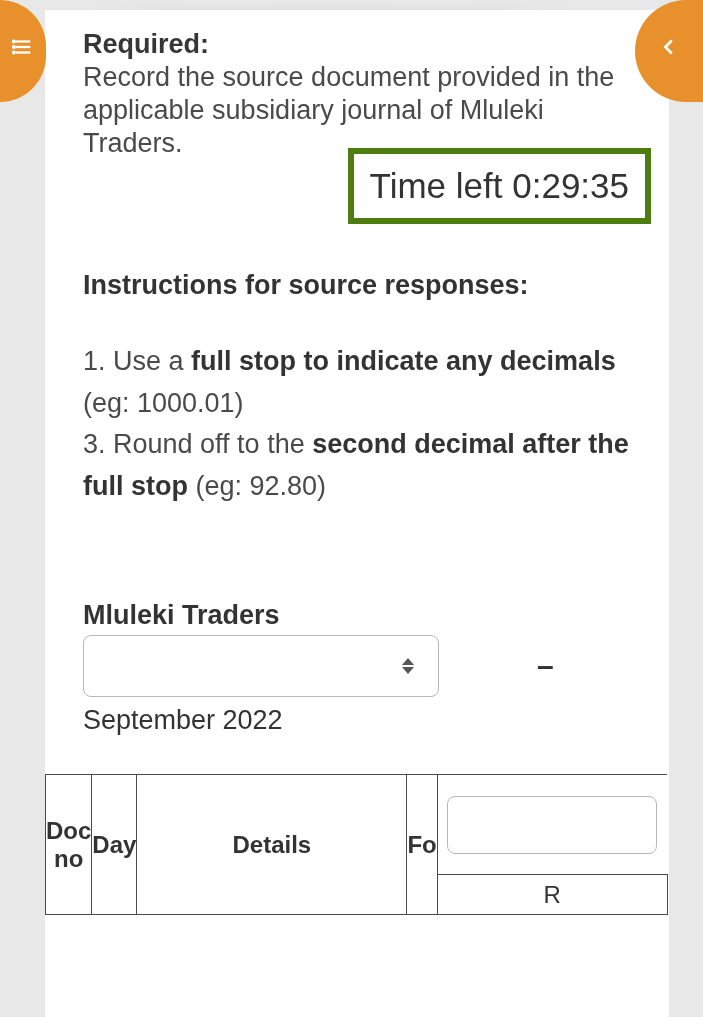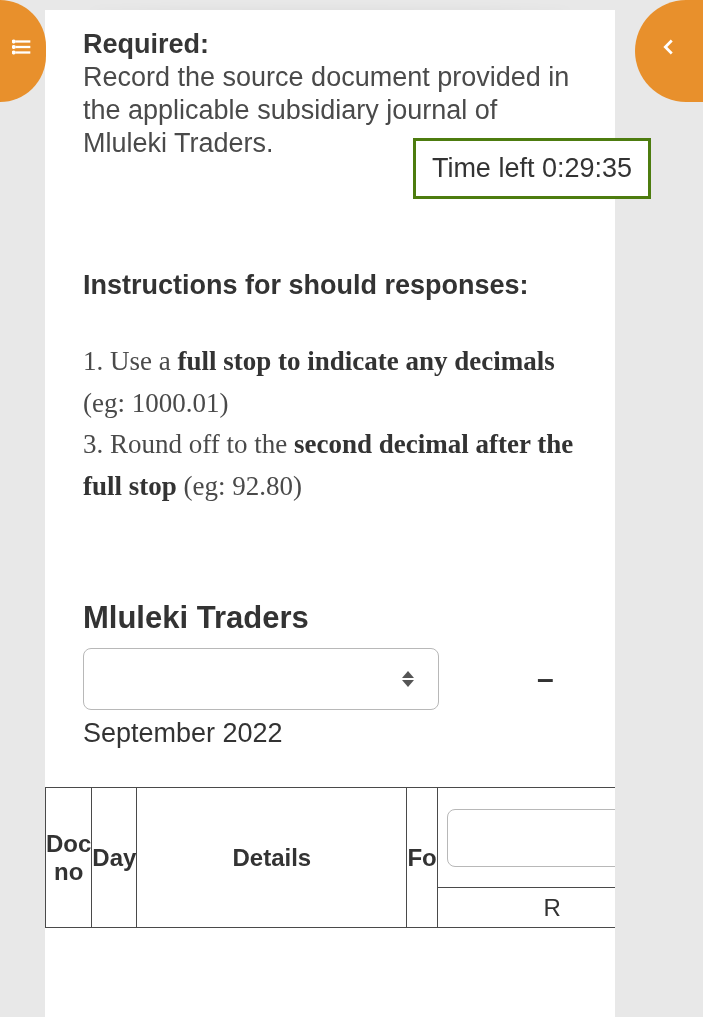--- a/index.html
+++ b/index.html
@@ -58,21 +58,21 @@
       left: 28px;
       top: 0;
       width: 632px;
       height: 1017px;
       background: #e8e8e8;
     }
     .content-card {
       position: absolute;
       left: 45px;
       top: 10px;
-      width: 570px;
+      width: 624px;
       height: 1007px;
       background: #ffffff;
       padding: 10px 38px 0 38px;
       overflow: hidden;
     }
     .top-shadow {
       position: absolute;
       top: 10px;
       left: 90px;
       width: 480px;
@@ -88,53 +88,52 @@
       margin-top: 8px;
       margin-bottom: 110px;
     }
     .required-label {
       font-weight: bold;
       color: #363636;
     }
     .time-box {
       position: absolute;
       right: 52px;
-      top: 138px;
-      border: 3px solid #4d7c0f;
+      top: 148px;
+      border: 6px solid #4d7c0f;
       background: #ffffff;
       padding: 12px 16px;
-      font-size: 27px;
+      font-size: 35px;
       color: #333;
       z-index: 5;
     }
     .instructions-heading {
       font-size: 27px;
       font-weight: bold;
       color: #333;
       margin-bottom: 40px;
       margin-top: 20px;
     }
     .instruction-item {
       font-size: 27px;
       color: #4a4a4a;
       line-height: 1.55;
-      font-family: Liberation Serif, serif;
     }
     .bold {
       font-weight: bold;
       color: #333;
     }
     .traders-block {
       margin-top: 92px;
     }
     .traders-name {
-      font-size: 31px;
-      font-weight: bold;
-      color: #333;
-      margin-bottom: 12px;
+      font-size: 27px;
+      font-weight: bold;
+      color: #333;
+      margin-bottom: 4px;
     }
     .select-row {
       display: flex;
       align-items: center;
       gap: 54px;
     }
     .fake-select {
       width: 356px;
       height: 62px;
       border: 1px solid #b8b8b8;
@@ -250,21 +249,21 @@
 
 <div class="top-shadow"></div>
 
 <div class="content-card">
 
   <div class="required-block">
     <span class="required-label">Required:</span><br>
     <span>Record the source document provided in the applicable subsidiary journal of Mluleki Traders.</span>
   </div>
 
-  <div class="instructions-heading">Instructions for should responses:</div>
+  <div class="instructions-heading">Instructions for source responses:</div>
 
   <div class="instruction-item">
     <span>1.  Use a </span><span class="bold">full stop to indicate any decimals</span><span> (eg: 1000.01)</span>
   </div>
   <div class="instruction-item">
     <span>3.  Round off to the </span><span class="bold">second decimal after the full stop</span><span> (eg: 92.80)</span>
   </div>
 
   <div class="traders-block">
     <div class="traders-name">Mluleki Traders</div>

